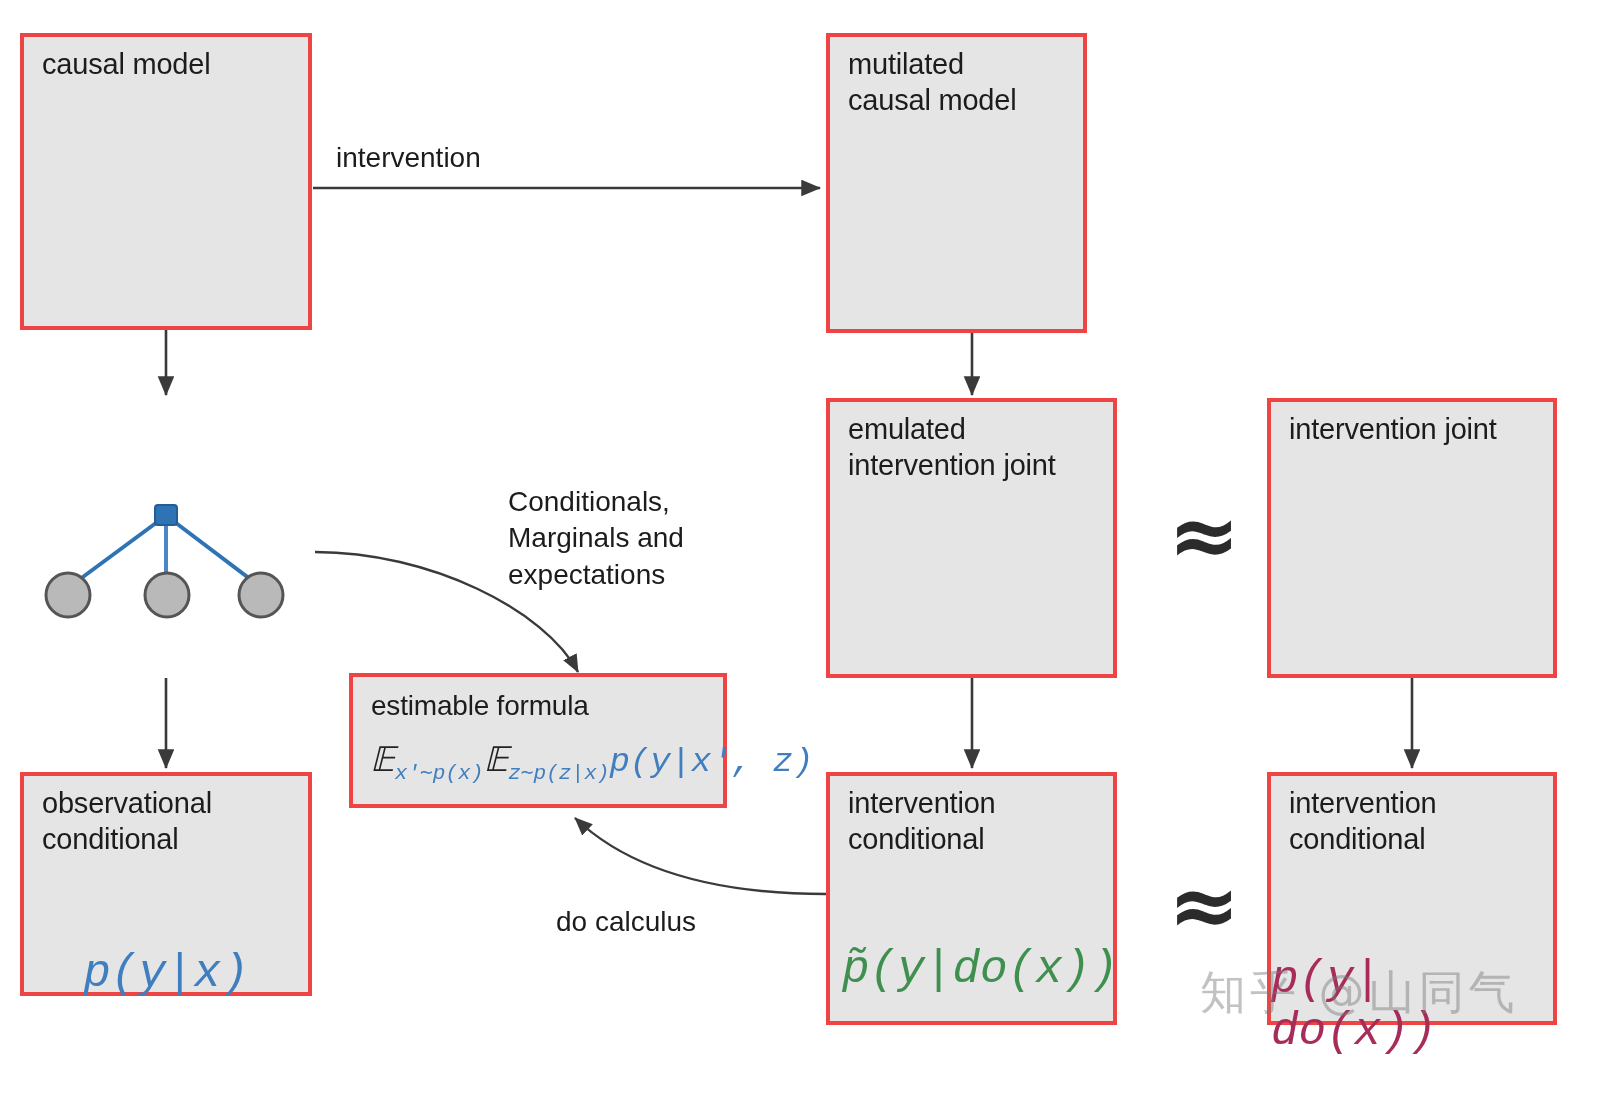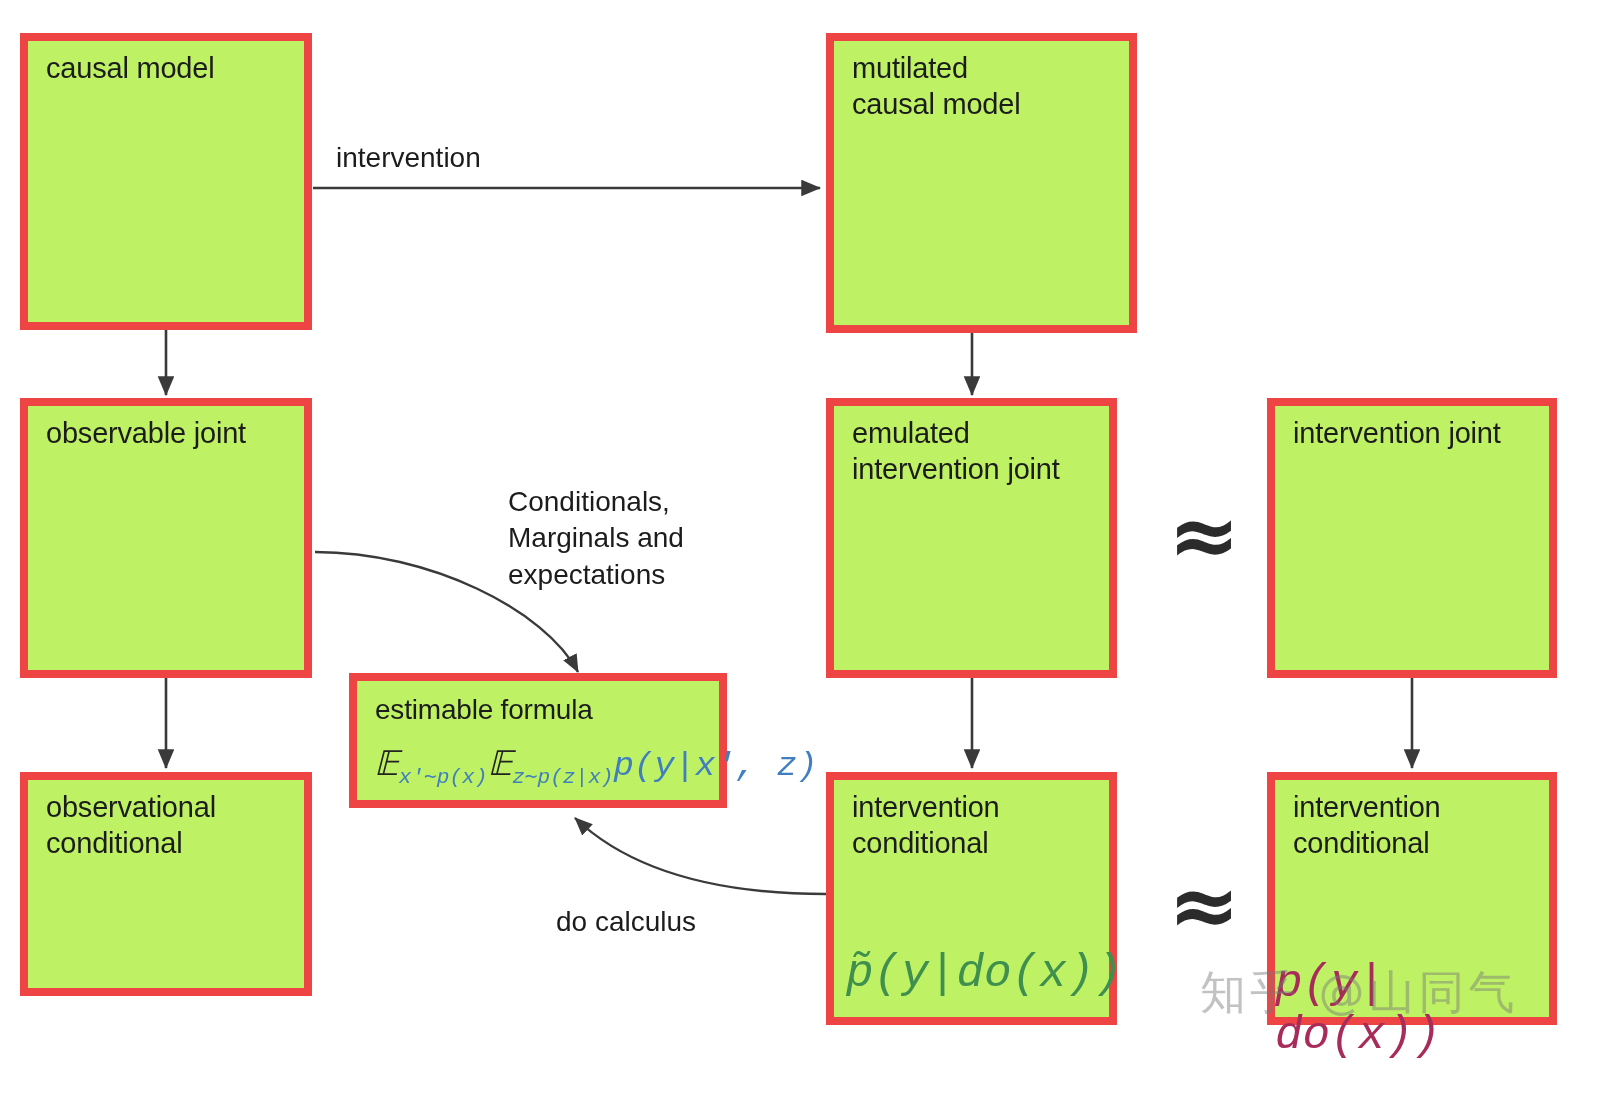--- a/index.html
+++ b/index.html
@@ -10,22 +10,22 @@
   }
   #canvas {
     position: relative;
     width: 1622px;
     height: 1104px;
     background: #ffffff;
     overflow: hidden;
   }
   .panel {
     position: absolute;
-    background: #bef264;
-    border: 8px solid #ef4444;
+    background: #e5e5e5;
+    border: 4px solid #ef4444;
   }
   .panel-title {
     position: absolute;
     left: 18px;
     top: 10px;
     font-size: 29px;
     line-height: 1.24;
     color: #1c1c1c;
     white-space: pre-line;
     letter-spacing: -0.2px;
@@ -175,48 +175,46 @@
       <path d="M315,552 C430,552 545,610 578,672" fill="none" stroke="#3a3a3a" stroke-width="2.4" marker-end="url(#ar-black)"></path>
 
       <path d="M826,894 C740,894 640,880 575,818" fill="none" stroke="#3a3a3a" stroke-width="2.4" marker-end="url(#ar-black)"></path>
     </g>
   </svg>
 
   <div class="panel" style="left:20px; top:33px; width:292px; height:297px;">
     <div class="panel-title">causal model</div>
   </div>
 
-  <div class="panel" style="left:826px; top:33px; width:311px; height:300px;">
+  <div class="panel" style="left:826px; top:33px; width:261px; height:300px;">
     <div class="panel-title">mutilated
 causal model</div>
   </div>
 
-  <div class="panel" style="left:20px; top:398px; width:292px; height:280px;">
-    <div class="panel-title">observable joint</div>
-  </div>
 
   <div class="panel" style="left:826px; top:398px; width:291px; height:280px;">
     <div class="panel-title">emulated
 intervention joint</div>
   </div>
 
   <div class="panel" style="left:1267px; top:398px; width:290px; height:280px;">
     <div class="panel-title">intervention joint</div>
   </div>
 
   <div class="panel" style="left:349px; top:673px; width:378px; height:135px;">
     <div class="panel-title" style="top:12px; font-size:28px;">estimable formula</div>
     <div class="formula" style="left:17px; top:62px; font-size:34px; white-space:nowrap;">
       <span class="fx-dark">𝔼</span><sub class="fx-blue">x′∼p(x)</sub><span class="fx-dark">𝔼</span><sub class="fx-blue">z∼p(z|x)</sub><span class="fx-blue">p(y|x′, z)</span>
     </div>
   </div>
 
   <div class="panel" style="left:20px; top:772px; width:292px; height:224px;">
     <div class="panel-title">observational
 conditional</div>
+    <div class="formula fx-blue" style="left:0; right:0; top:172px; text-align:center; font-size:46px;">p(y|x)</div>
   </div>
 
   <div class="panel" style="left:826px; top:772px; width:291px; height:253px;">
     <div class="panel-title">intervention
 conditional</div>
     <div class="formula fx-green" style="left:0; right:0; top:168px; text-align:center; font-size:46px;">p̃(y|do(x))</div>
   </div>
 
   <div class="panel" style="left:1267px; top:772px; width:290px; height:253px;">
     <div class="panel-title">intervention

